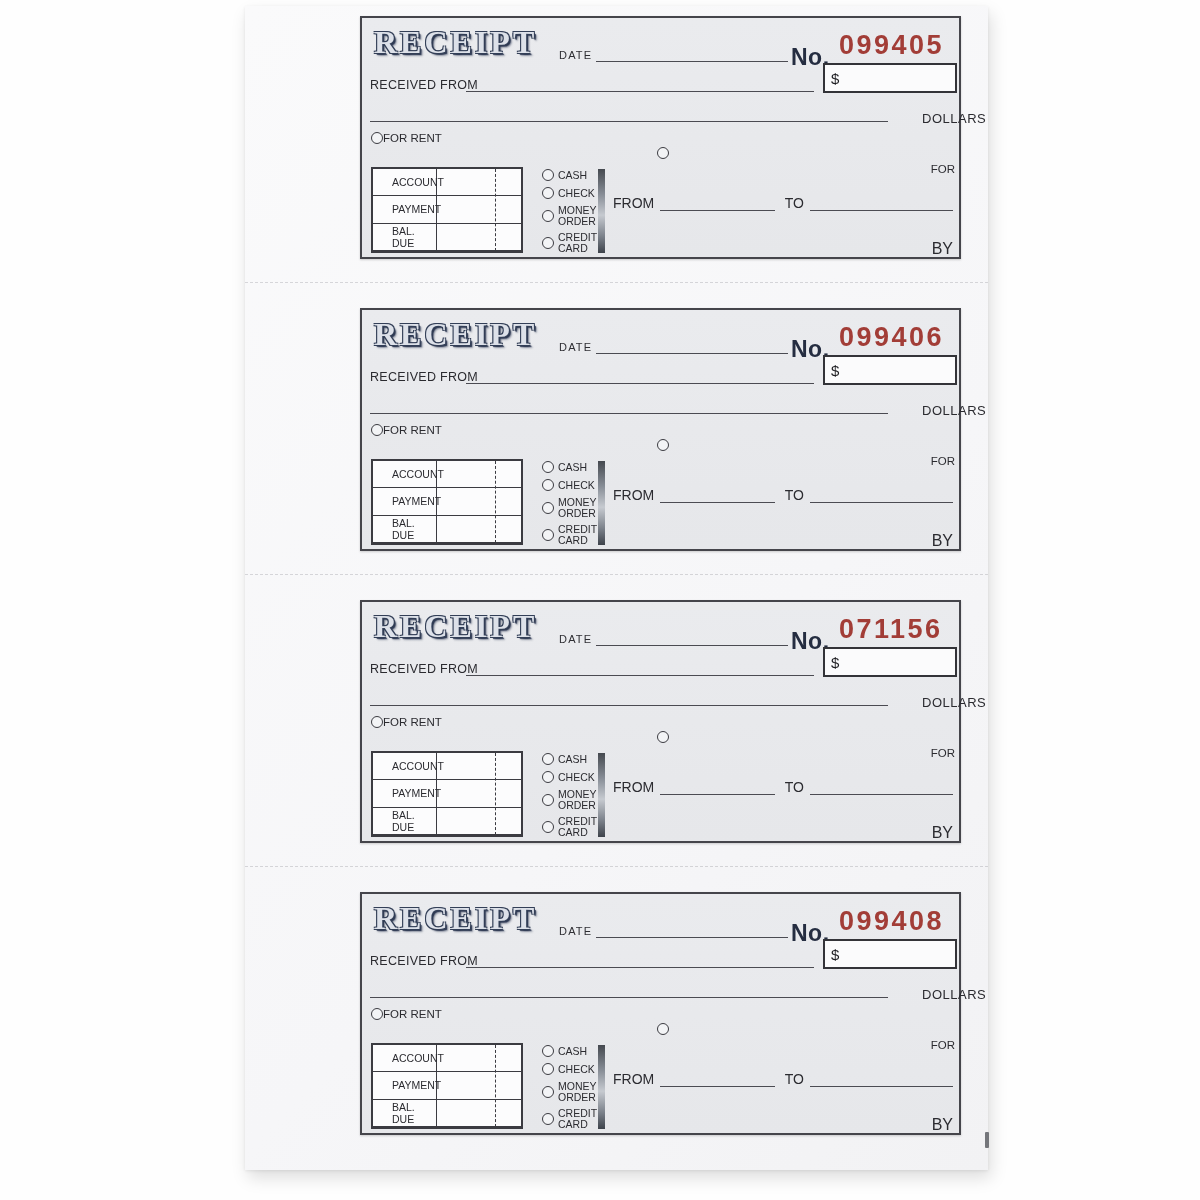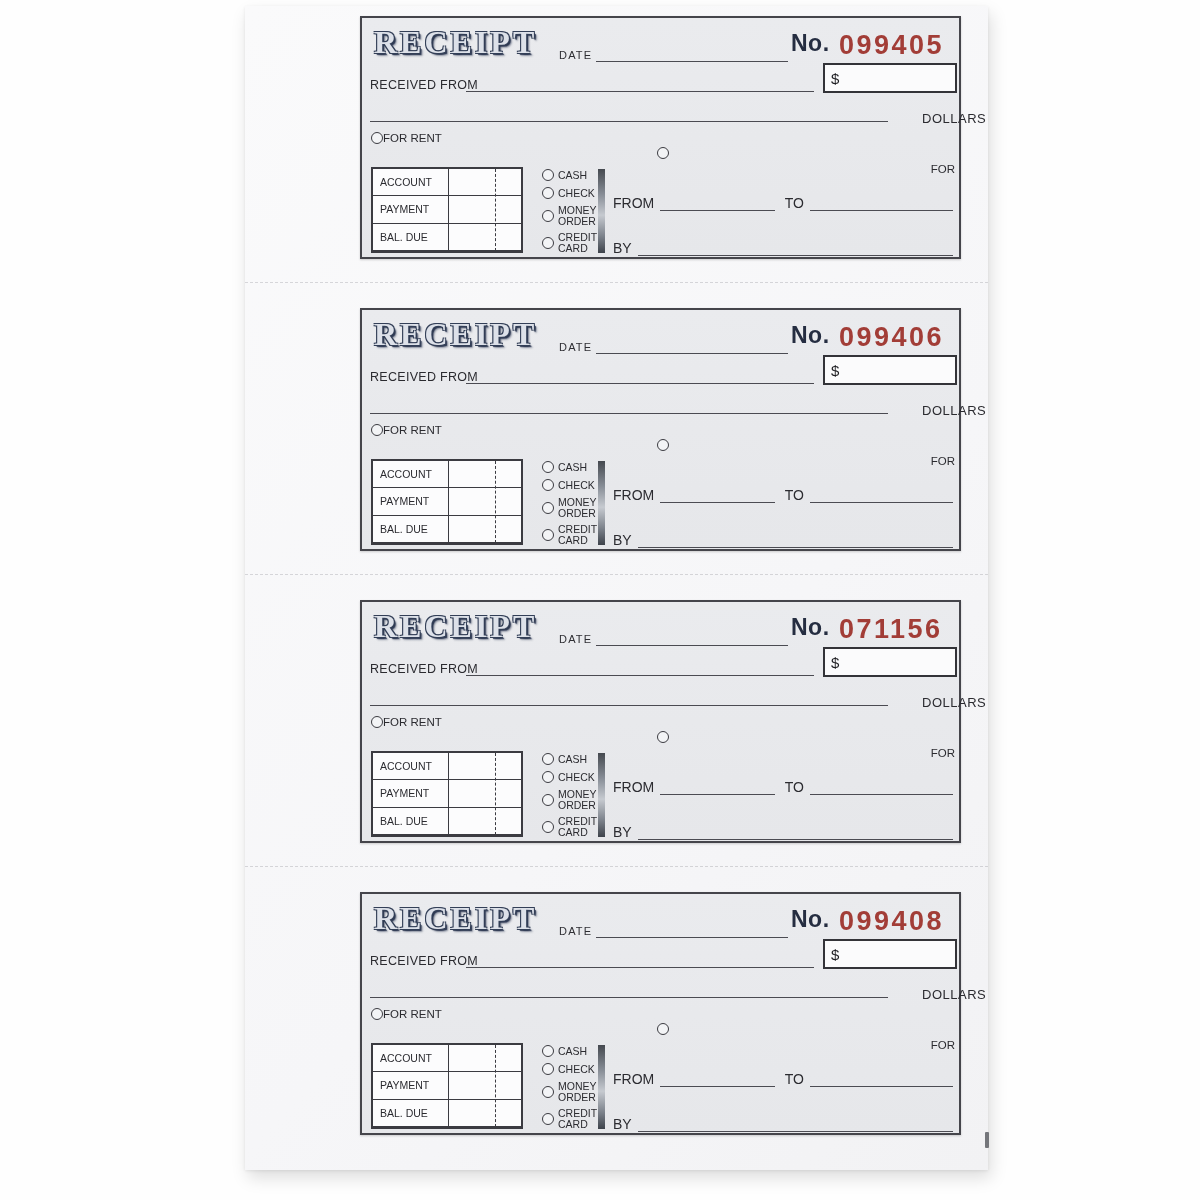--- a/index.html
+++ b/index.html
@@ -36,21 +36,21 @@
     font-size:32px; letter-spacing:3px; line-height:40px;
     color:#dde1e9;
     text-shadow:
       -1px -1px 0 #333f57, 1px -1px 0 #333f57,
       -1px  1px 0 #333f57, 1px  1px 0 #333f57,
        2px  2px 1px #2b3650, 3px 3px 2px rgba(43,54,80,0.45);
   }
   .r-date-label { position:absolute; left:197px; top:31px; font-size:11px; letter-spacing:1.2px; color:#2e2e33; }
   .r-line { border-bottom:1.5px solid #4b4b52; }
   .r-date-line { position:absolute; left:234px; top:0; width:192px; height:44px; }
-  .r-no-label { position:absolute; left:429px; top:12px; font-size:23px; font-weight:bold; color:#252d41; letter-spacing:0.5px; }
+  .r-no-label { position:absolute; left:429px; top:26px; font-size:23px; font-weight:bold; color:#252d41; letter-spacing:0.5px; }
   .r-number {
     position:absolute; left:477px; top:12px;
     font-size:27px; letter-spacing:2.5px; color:#a23d37; font-weight:bold;
   }
   .r-moneybox {
     position:absolute; left:461px; top:45px; width:134px; height:30px;
     border:2px solid #333338; background:#fbfbfc;
   }
   .r-dollar-sign { position:absolute; left:6px; top:5px; font-size:15px; color:#1e1e22; }
   .r-received-label { position:absolute; left:8px; top:60px; font-size:12.5px; color:#2b2b30; letter-spacing:0.3px; }
@@ -66,35 +66,35 @@
   .r-for .circ { align-self:center; }
   .r-for-line { flex:1; border-bottom:1.5px solid #4b4b52; height:12px; margin-left:4px; }
   
   .r-table {
     position:absolute; left:9px; top:149px; width:152px; height:86px;
     border:2px solid #3b3b41; background:#fcfcfd;
   }
   .trow { height:27.33px; border-bottom:1.5px solid #3b3b41; display:flex; align-items:center; }
   .trow:last-child { border-bottom:none; }
   .tlabel {
-    width:76px; height:100%; border-right:1.5px solid #3b3b41;
-    font-size:10.5px; color:#2b2b30; display:flex; align-items:center; padding-left:7px;
+    width:64px; height:100%; border-right:1.5px solid #3b3b41;
+    font-size:10.5px; color:#2b2b30; display:flex; align-items:center; padding-left:19px;
   }
   .tdash { position:absolute; left:122px; top:0; height:100%; border-left:1.5px dashed #3b3b41; }
   
   .r-pay { position:absolute; left:180px; top:151px; width:72px; display:flex; flex-direction:column; gap:6px; }
   .popt { display:flex; align-items:center; gap:4px; font-size:10.5px; line-height:10.5px; color:#2b2b30; }
   .popt span.plabel { width:48px; }
   .r-vbar {
     position:absolute; left:236px; top:151px; width:7px; height:84px;
     background:linear-gradient(180deg,#45494f 0%, #878d96 30%, #c6cad0 55%, #7c828b 80%, #3e434b 100%);
   }
   
   .r-fromto { position:absolute; left:251px; top:177px; width:340px; display:flex; align-items:flex-end; font-size:14px; color:#2b2b30; }
-  .r-by { position:absolute; left:251px; top:222px; width:340px; display:flex; align-items:flex-end; font-size:14px; color:#2b2b30; }
+  .r-by { position:absolute; left:251px; top:222px; width:340px; display:flex; align-items:flex-end; font-size:16px; color:#2b2b30;flex-direction:column; }
   .fline { border-bottom:1.5px solid #4b4b52; height:13px; }
   .f1 { flex:1.0; margin:0 10px 0 6px; }
   .f2 { flex:1.25; margin-left:6px; }
   .fby { flex:1; margin-left:6px; }
 </style>
 </head>
 <body>
 
 <div class="sheet">
   <div class="edge-mark" style="top:1126px;"></div>

